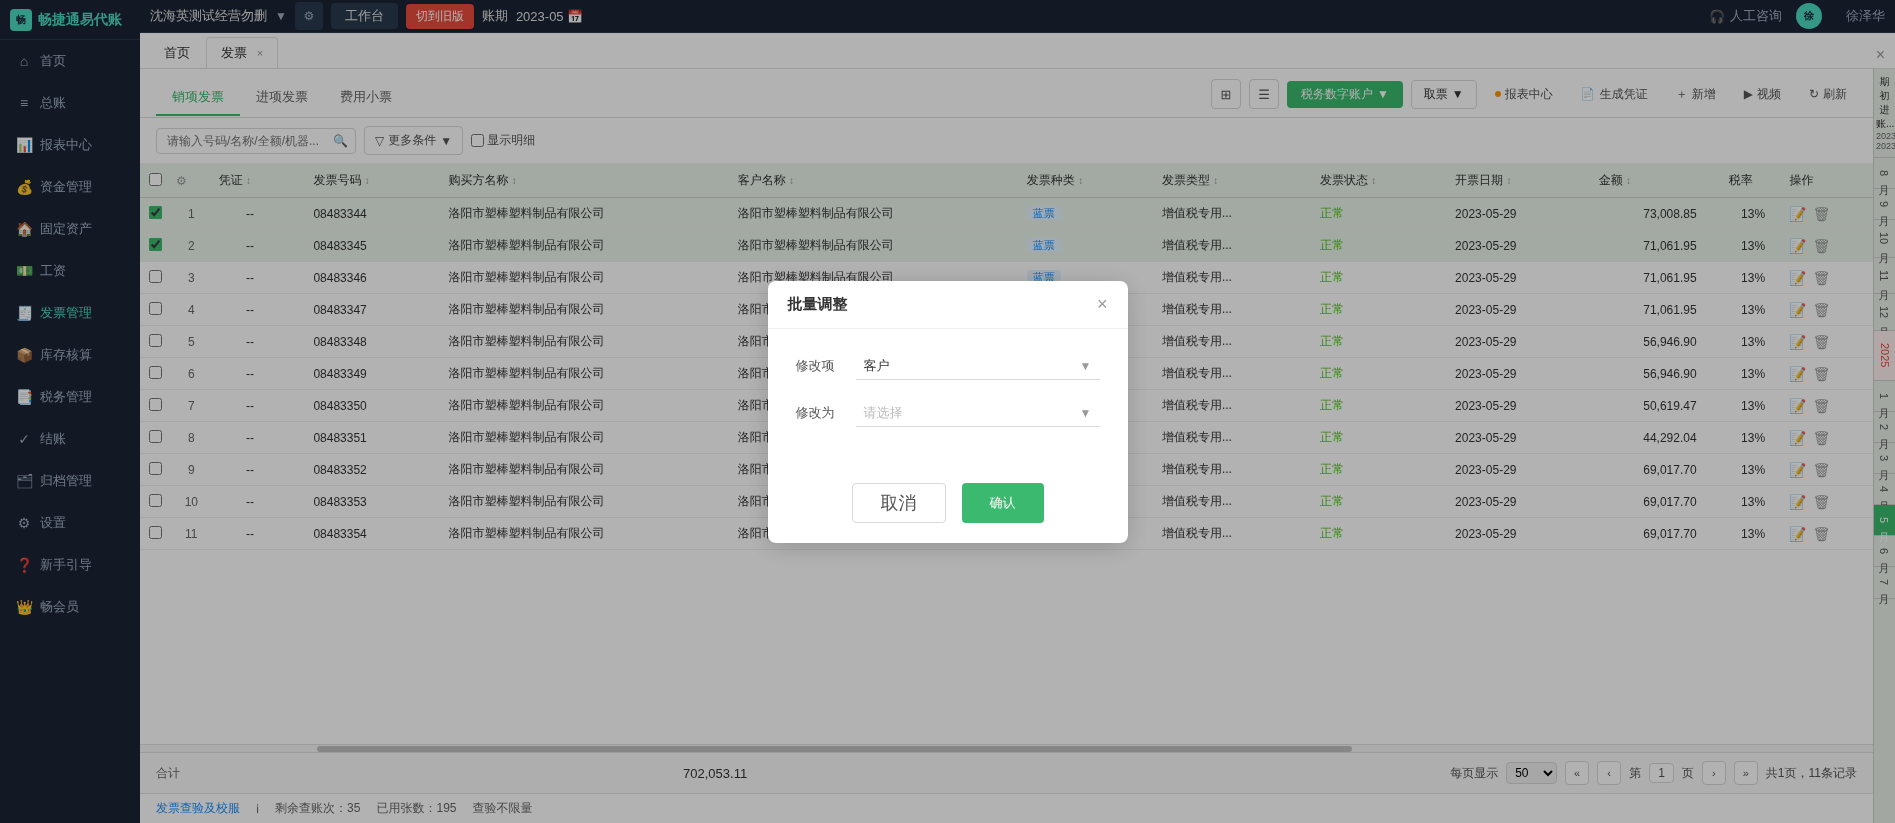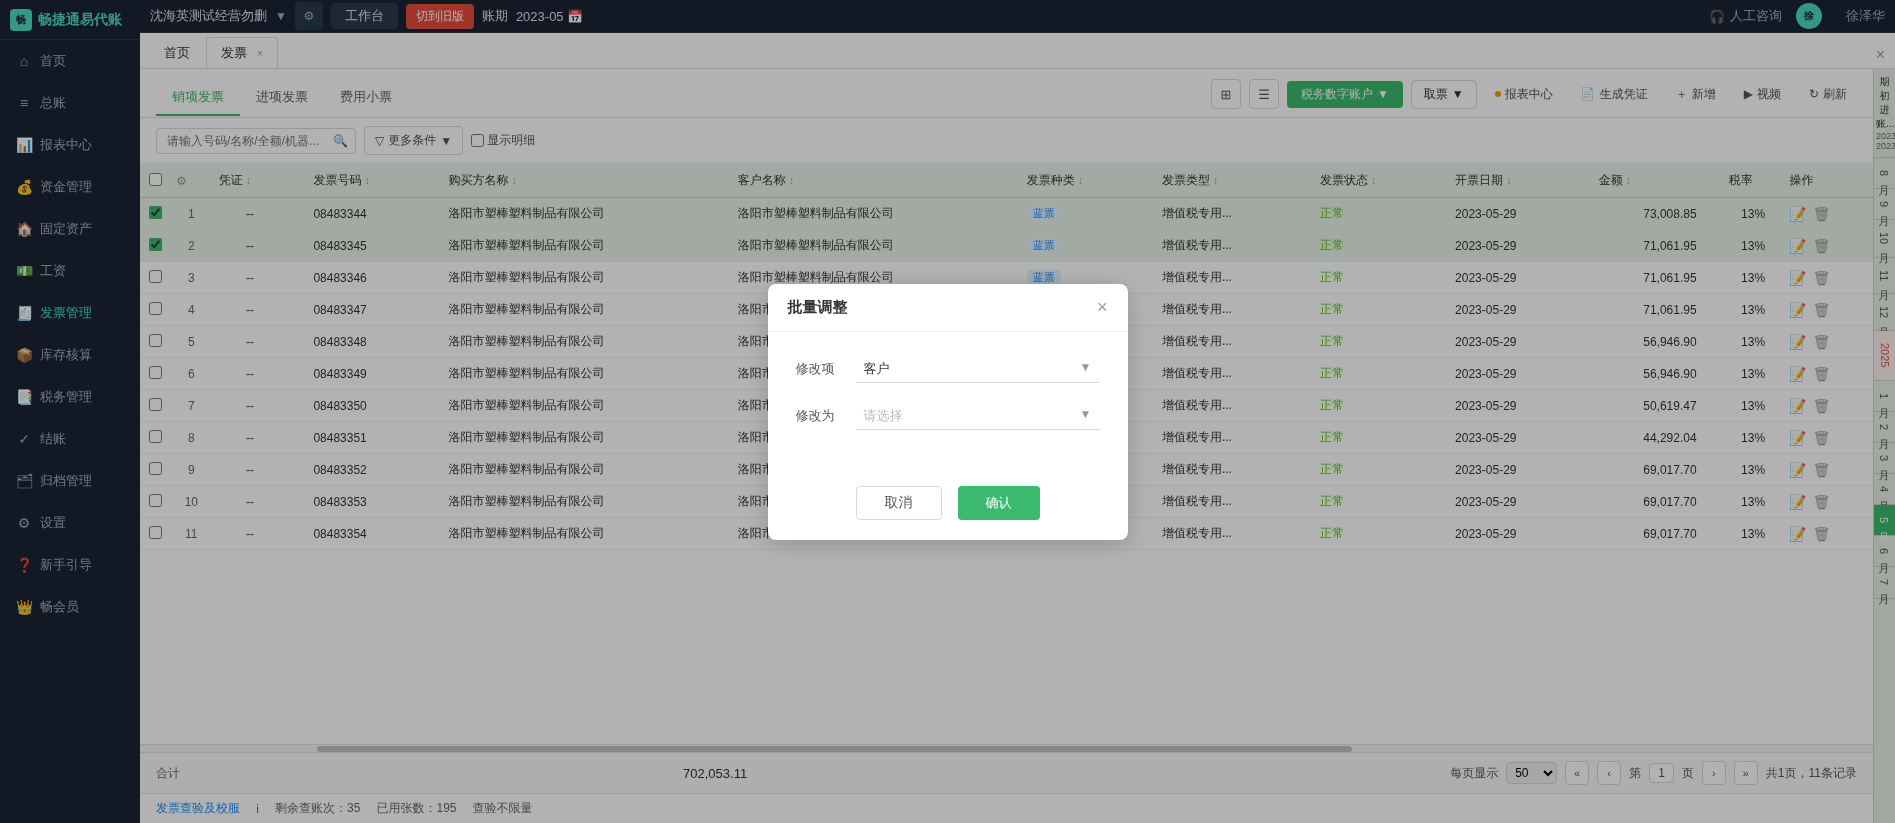--- a/index.html
+++ b/index.html
@@ -104,25 +104,25 @@
     
     .modal-overlay { position: fixed; top: 0; left: 0; width: 100%; height: 100%; background: rgba(0,0,0,0.3); display: flex; align-items: center; justify-content: center; z-index: 1000; }
     .modal { background: #fff; border-radius: 8px; width: 360px; box-shadow: 0 4px 24px rgba(0,0,0,0.18); overflow: hidden; }
     .modal-header { display: flex; justify-content: space-between; padding: 14px 20px; border-bottom: 1px solid #f0f0f0; }
     .modal-title { font-size: 15px; font-weight: 600; color: #333; }
     .modal-close { cursor: pointer; color: #999; font-size: 18px; line-height: 1; }
     .modal-body { padding: 24px 28px; }
     .modal-row { display: flex; align-items: center; margin-bottom: 20px; }
     .modal-label { width: 60px; font-size: 13px; color: #555; flex-shrink: 0; }
     .modal-select-box { flex: 1; position: relative; }
-    .modal-select-box .select-value { padding: 4px 8px; font-size: 13px; color: #333; border-bottom: 1px solid #d9d9d9; display: flex; justify-content: space-between; cursor: pointer; }
+    .modal-select-box .select-value { padding: 4px 8px; font-size: 13px; color: #333; border-bottom: 1px solid #d9d9d9; display: flex; justify-content: space-between; align-items: center; cursor: pointer; }
     .modal-select-box .select-value.placeholder { color: #bbb; }
     .modal-select-arrow { color: #999; font-size: 12px; }
     .modal-footer { display: flex; justify-content: center; gap: 16px; padding: 12px 20px 20px; }
-    .btn-cancel { padding: 7px 28px; border: 1px solid #d9d9d9; border-radius: 4px; background: #fff; color: #555; font-size: 14px; cursor: pointer; }
+    .btn-cancel { padding: 7px 28px; border: 1px solid #d9d9d9; border-radius: 4px; background: #fff; color: #555; font-size: 18px; cursor: pointer; }
     .btn-confirm { padding: 7px 28px; border: none; border-radius: 4px; background: #3bb96e; color: #fff; font-size: 13px; cursor: pointer; }
   </style>
 </head>
 <body>
 
 <div class="app-wrapper">
 
   <div class="sidebar">
     <div class="sidebar-logo">
       <div class="logo-icon">畅</div>

